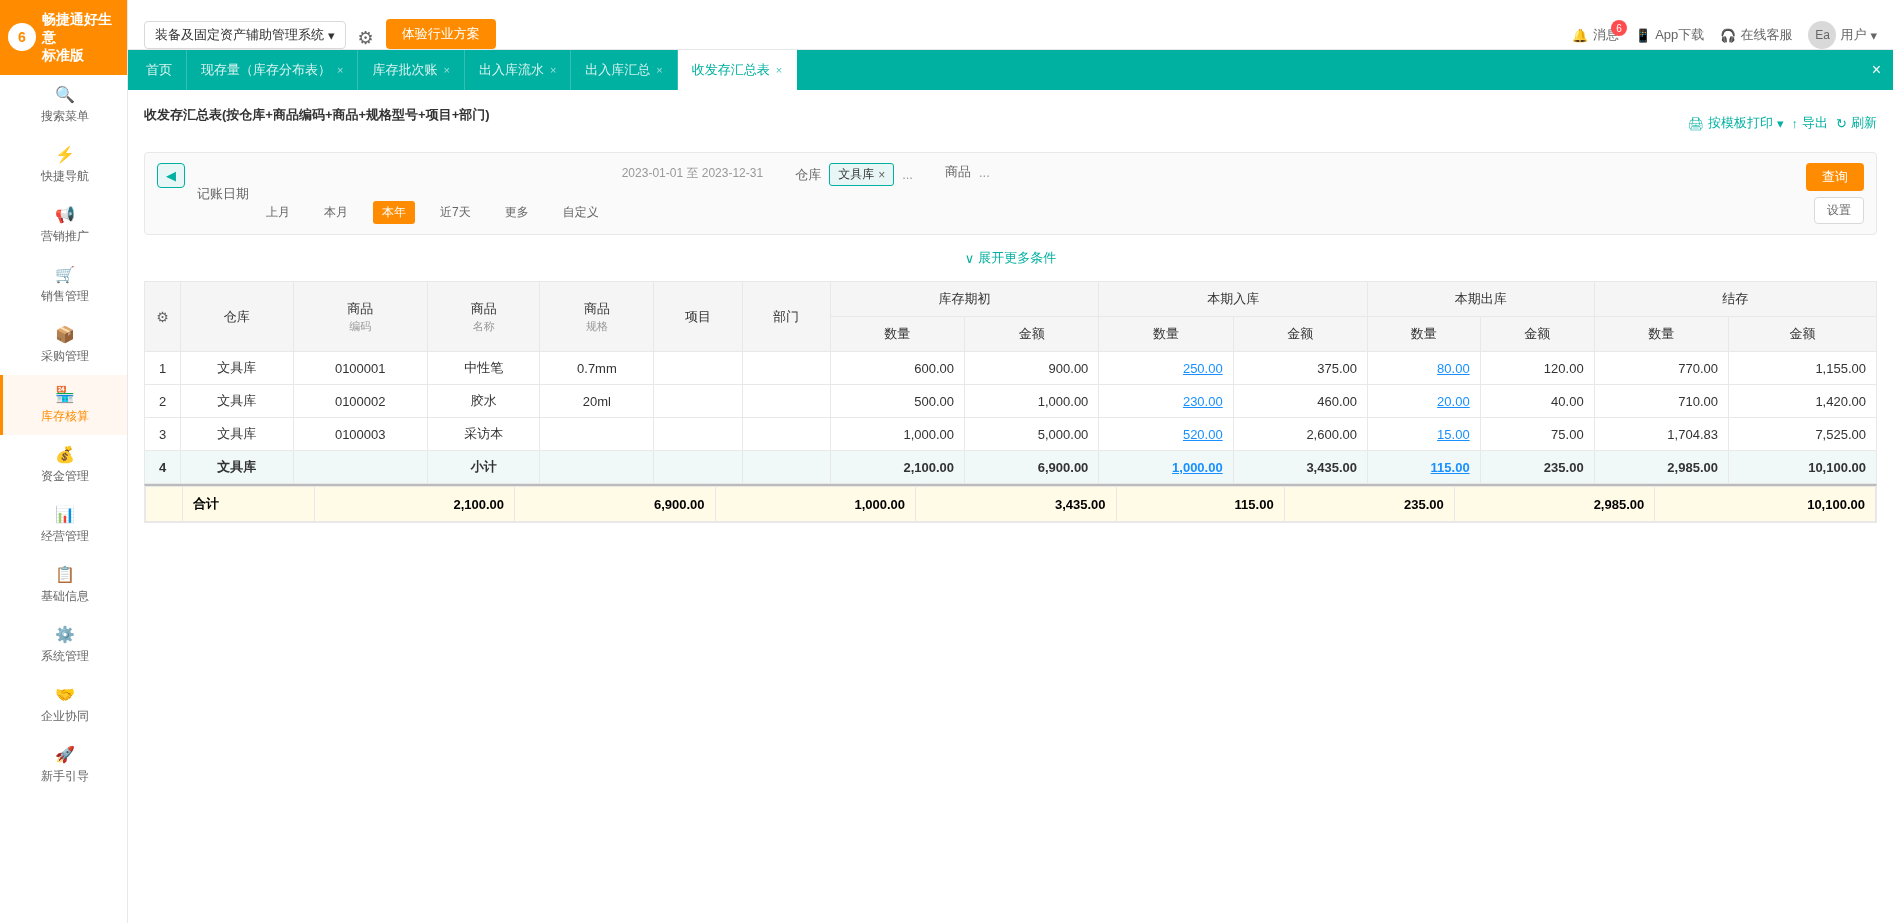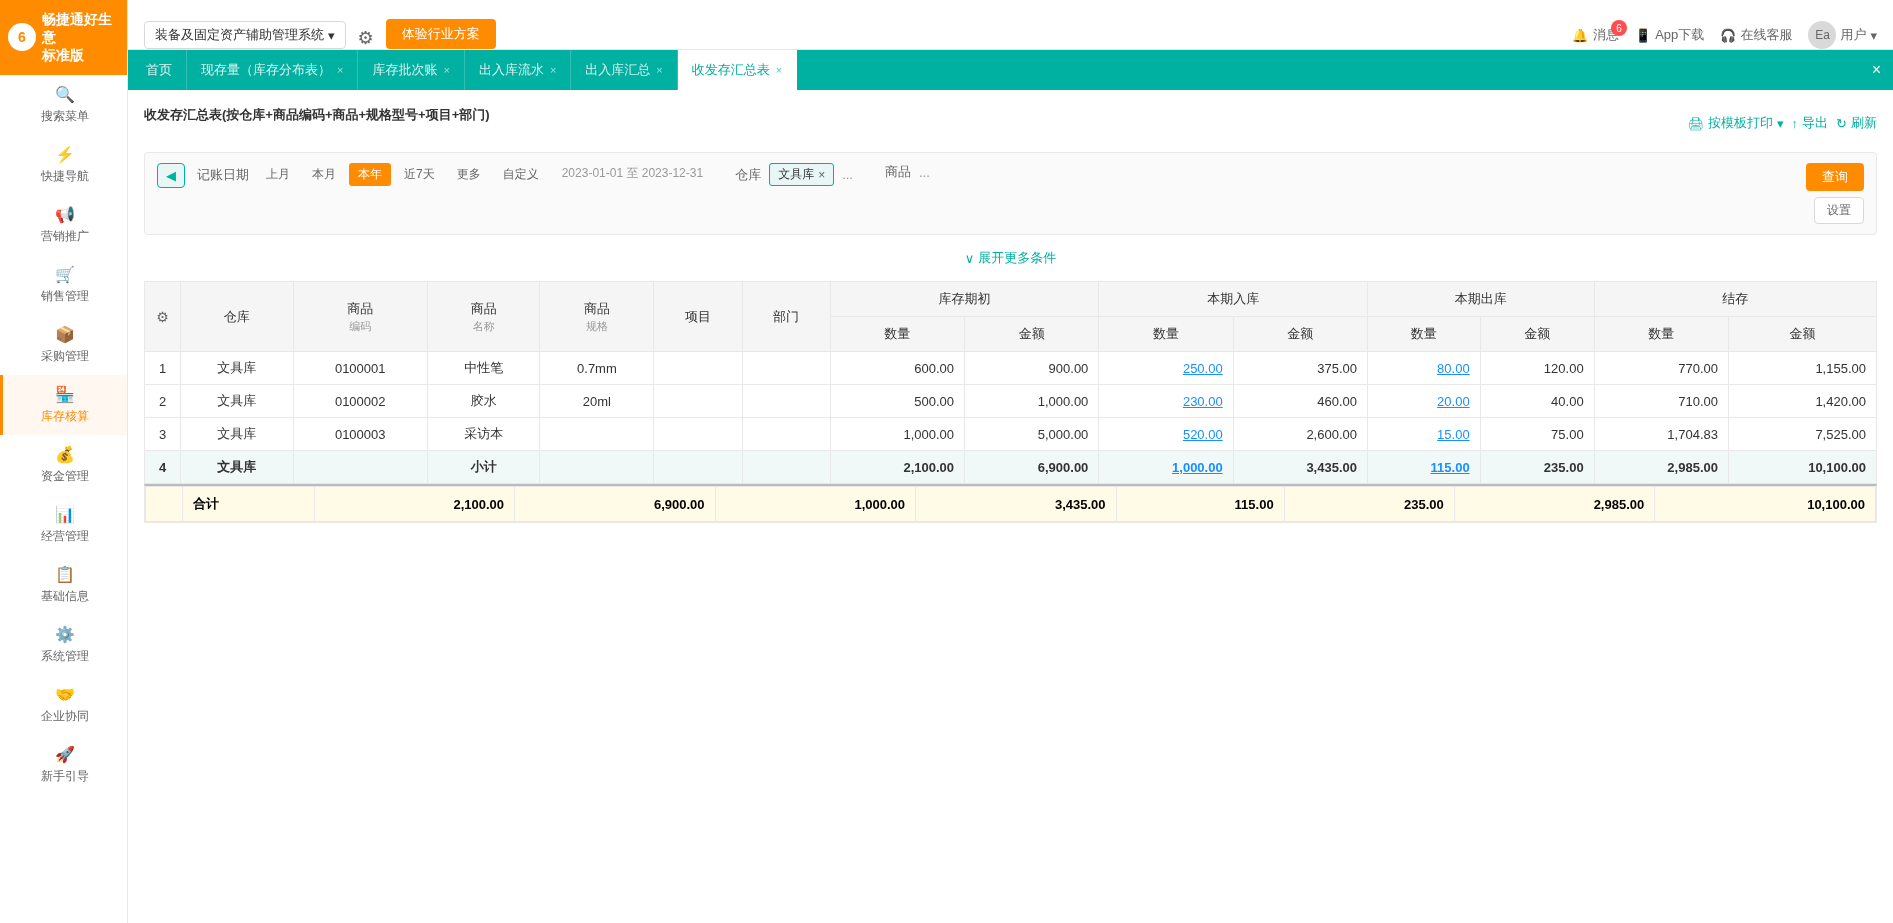--- a/index.html
+++ b/index.html
@@ -42,21 +42,21 @@
 
     
     .page-title { font-size: 13px; font-weight: bold; color: #333; margin-bottom: 16px; }
 
     
     .filter-bar { display: flex; align-items: flex-start; gap: 12px; margin-bottom: 8px; background: #fafafa; border: 1px solid #e8e8e8; border-radius: 4px; padding: 10px 12px; }
     .filter-toggle-btn { background: #e8f7f6; border: 1px solid #00b0a0; color: #00b0a0; border-radius: 4px; padding: 4px 8px; cursor: pointer; font-size: 13px; display: flex; align-items: center; }
     .filter-section { display: flex; flex-direction: row; gap: 6px; }
     .filter-row { display: flex; align-items: center; gap: 8px; }
     .filter-label { color: #666; font-size: 13px; white-space: nowrap; }
-    .date-filter { display: flex; align-items: flex-start; gap: 4px; }
+    .date-filter { display: flex; align-items: flex-start; gap: 16px; margin-top: 38px; }
     .date-btn { padding: 2px 8px; border-radius: 3px; cursor: pointer; font-size: 12px; color: #666; border: 1px solid transparent; }
     .date-btn.active { background: #ff8c00; color: #fff; border-radius: 3px; }
     .date-range-text { font-size: 12px; color: #999; margin-top: 2px; }
     .warehouse-filter { display: flex; align-items: center; gap: 8px; }
     .warehouse-tag { background: #e8f7f6; border: 1px solid #00b0a0; color: #333; border-radius: 3px; padding: 2px 8px; font-size: 12px; display: flex; align-items: center; gap: 4px; }
     .warehouse-tag-close { cursor: pointer; color: #666; }
     .filter-more-btn { color: #999; cursor: pointer; font-size: 13px; }
     .goods-filter { display: flex; align-items: center; gap: 8px; }
     .filter-actions { margin-left: auto; display: flex; flex-direction: column; gap: 6px; align-items: flex-end; }
     .btn-query { background: #ff8c00; color: #fff; border: none; border-radius: 4px; padding: 5px 16px; cursor: pointer; font-size: 13px; }

